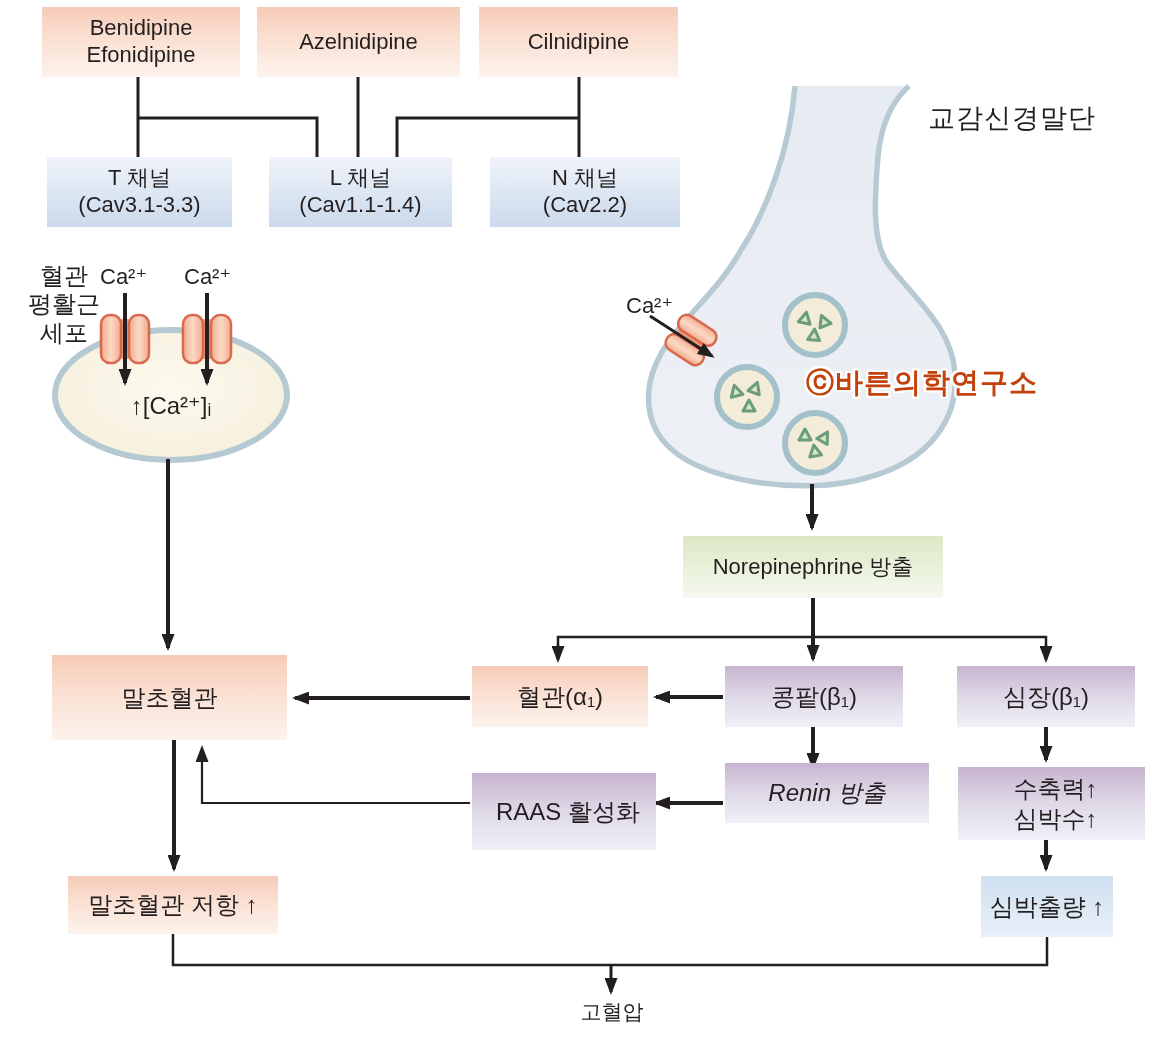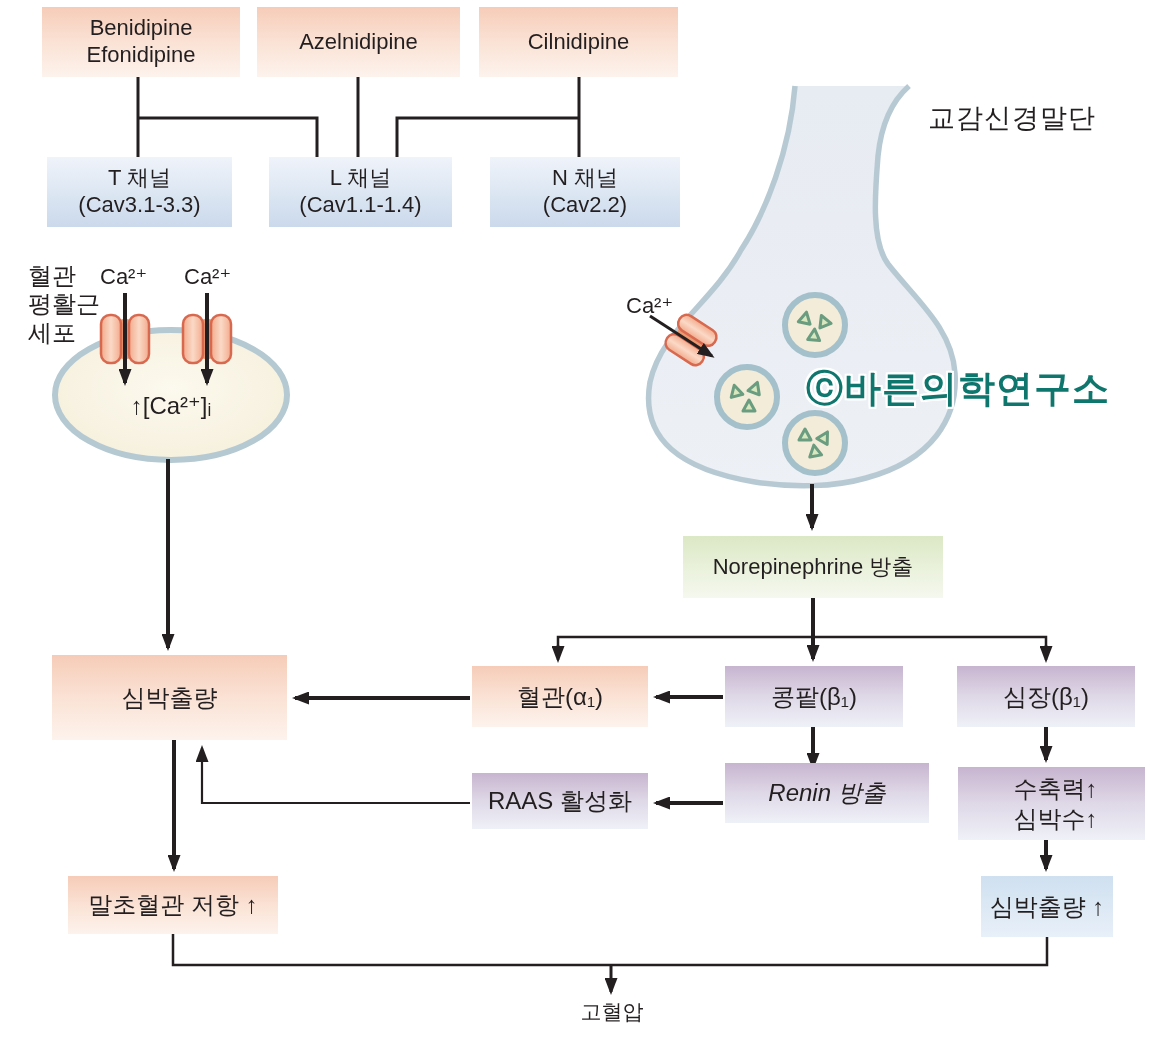--- a/index.html
+++ b/index.html
@@ -13,21 +13,21 @@
     text-align:center;white-space:pre-line;font-size:24px;line-height:1.22;color:#231f20;
   }
   .latin{font-size:22px;}
   .peach{background:linear-gradient(180deg,#f6ccb8 0%,#fae0d2 45%,#fdf3ed 100%);}
   .blue{background:linear-gradient(180deg,#eff3fa 0%,#dde7f3 50%,#cbd9ec 100%);}
   .purple{background:linear-gradient(180deg,#c7b4cf 0%,#ded7e6 48%,#eff1f8 100%);}
   .green{background:linear-gradient(180deg,#dbe8c5 0%,#e9f1da 50%,#f5f8ef 100%);}
   .lightblue{background:linear-gradient(180deg,#cfe0f0 0%,#dde9f5 55%,#e8f0f9 100%);}
   .freelabel{position:absolute;z-index:3;white-space:pre-line;line-height:1.17;}
   #watermark{
-    font-weight:bold;font-size:37px;letter-spacing:1px;color:#0f766e;
+    font-weight:bold;font-size:28px;letter-spacing:1px;color:#c2410c;
     text-shadow:-2px -2px 0 #fff,2px -2px 0 #fff,-2px 2px 0 #fff,2px 2px 0 #fff,
                 0 -2px 0 #fff,0 2px 0 #fff,-2px 0 0 #fff,2px 0 0 #fff;
     font-family:Liberation Serif, serif;
   }
 </style>
 </head>
 <body>
 
 <div id="stage">
 
@@ -156,39 +156,39 @@
   <div class="box peach latin" style="left:257px;top:7px;width:203px;height:70px;">Azelnidipine</div>
   <div class="box peach latin" style="left:479px;top:7px;width:199px;height:70px;">Cilnidipine</div>
 
   <div class="box blue" style="left:47px;top:157px;width:185px;height:70px;font-size:22px;">T 채널
 (Cav3.1-3.3)</div>
   <div class="box blue" style="left:269px;top:157px;width:183px;height:70px;font-size:22px;">L 채널
 (Cav1.1-1.4)</div>
   <div class="box blue" style="left:490px;top:157px;width:190px;height:70px;font-size:22px;">N 채널
 (Cav2.2)</div>
 
-  <div class="freelabel" style="left:28px;top:262px;font-size:24px;line-height:1.18;">혈관
+  <div class="freelabel" style="left:28px;top:262px;font-size:24px;line-height:1.18;text-align:center;">혈관
 평활근
 세포</div>
   <div class="freelabel" style="left:100px;top:264px;font-size:22px;">Ca²⁺</div>
   <div class="freelabel" style="left:184px;top:264px;font-size:22px;">Ca²⁺</div>
   <div class="freelabel" style="left:118px;top:392px;width:106px;text-align:center;font-size:24px;">↑[Ca²⁺]ᵢ</div>
 
   <div class="freelabel" style="left:928px;top:103px;font-size:27px;letter-spacing:1px;">교감신경말단</div>
   <div class="freelabel" style="left:626px;top:293px;font-size:22px;">Ca²⁺</div>
   <div id="watermark" class="freelabel" style="left:806px;top:367px;">ⓒ바른의학연구소</div>
 
   <div class="box green" style="left:683px;top:536px;width:260px;height:62px;font-size:22px;">Norepinephrine 방출</div>
 
-  <div class="box peach" style="left:52px;top:655px;width:235px;height:85px;">심박출량</div>
+  <div class="box peach" style="left:52px;top:655px;width:235px;height:85px;">말초혈관</div>
   <div class="box peach" style="left:472px;top:666px;width:176px;height:61px;">혈관(α₁)</div>
   <div class="box purple" style="left:725px;top:666px;width:178px;height:61px;">콩팥(β₁)</div>
   <div class="box purple" style="left:957px;top:666px;width:178px;height:61px;">심장(β₁)</div>
 
-  <div class="box purple" style="left:472px;top:773px;width:176px;height:56px;">RAAS 활성화</div>
+  <div class="box purple" style="left:472px;top:773px;width:176px;height:77px;padding-left:8px;">RAAS 활성화</div>
   <div class="box purple" style="left:725px;top:763px;width:204px;height:60px;font-style:italic;">Renin 방출</div>
   <div class="box purple" style="left:958px;top:767px;width:179px;height:73px;padding-left:8px;">수축력↑
 심박수↑</div>
 
   <div class="box peach" style="left:68px;top:876px;width:210px;height:58px;">말초혈관 저항 ↑</div>
   <div class="box lightblue" style="left:981px;top:876px;width:132px;height:61px;">심박출량 ↑</div>
 
   <div class="freelabel" style="left:556px;top:1000px;width:112px;text-align:center;font-size:21px;">고혈압</div>
 
 </div>

